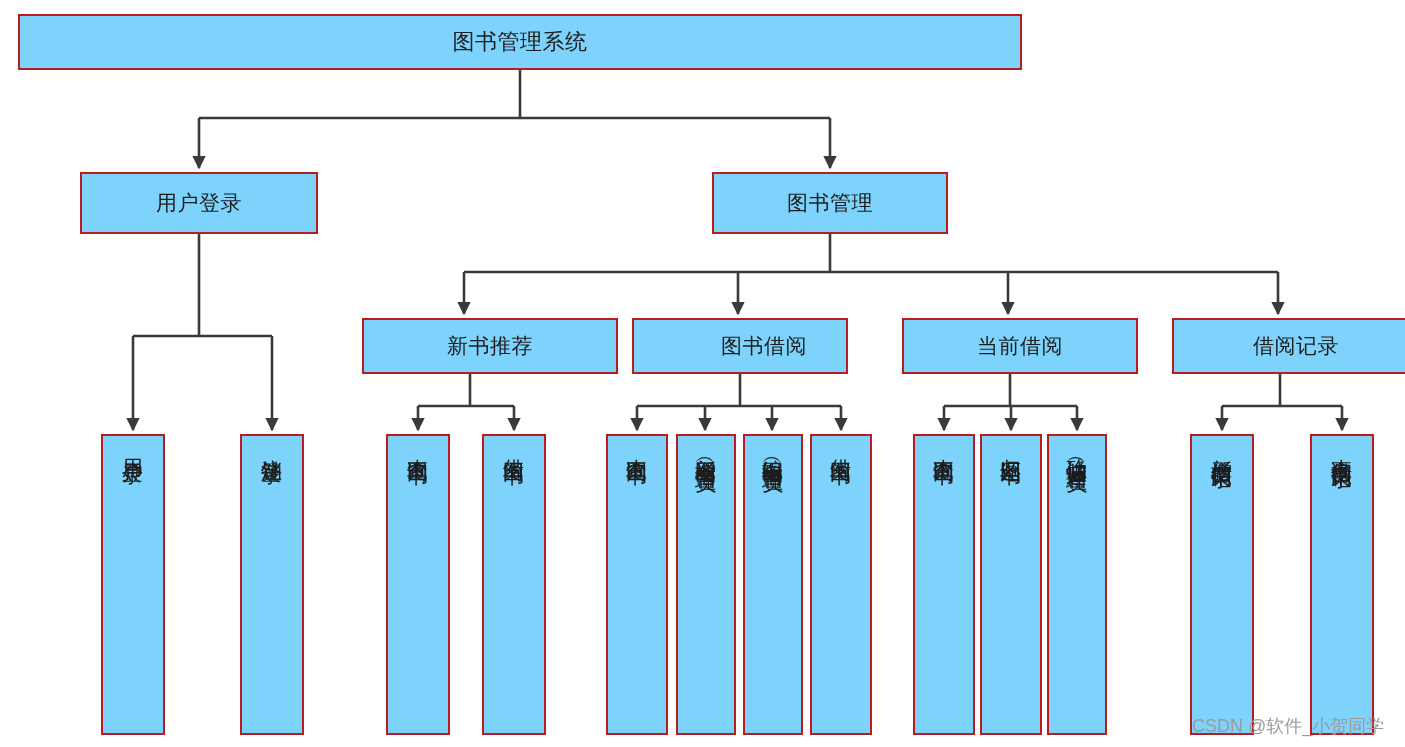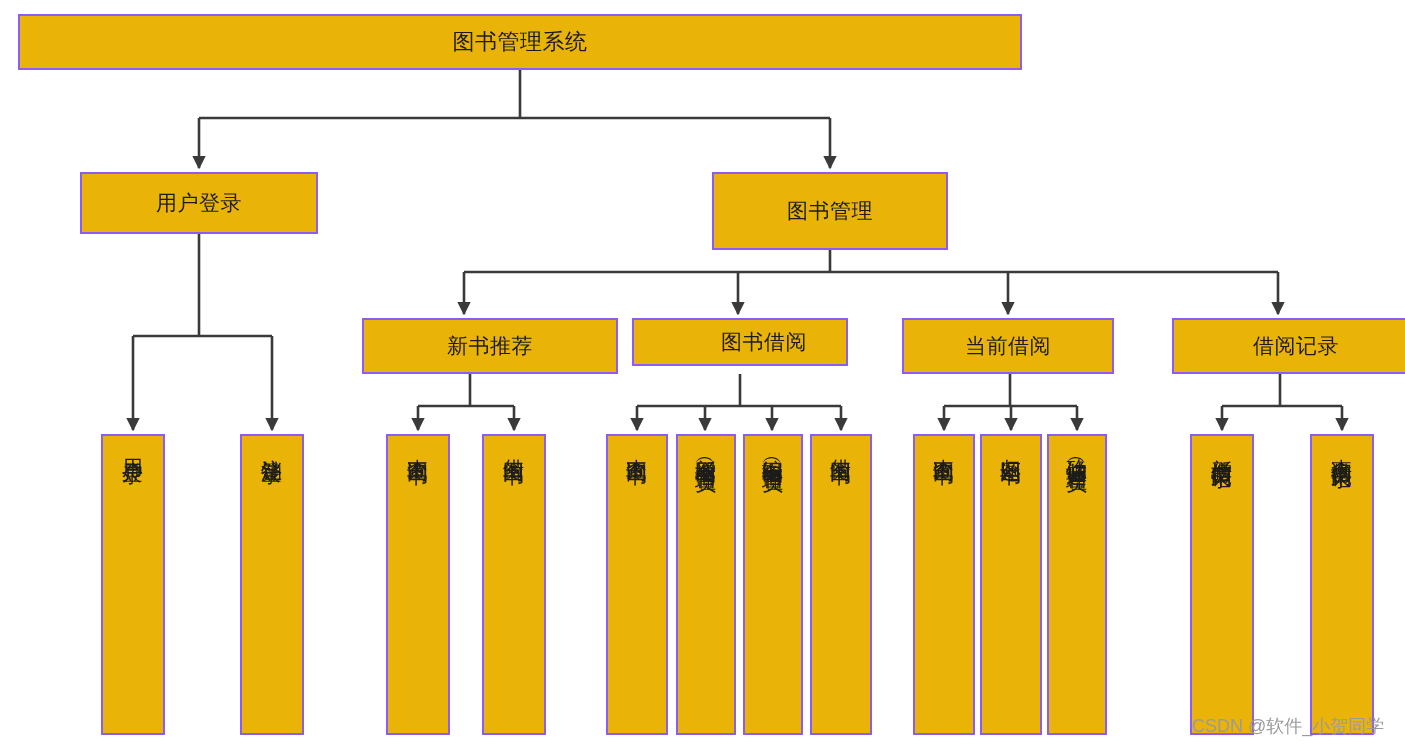--- a/index.html
+++ b/index.html
@@ -23,22 +23,22 @@
     position: absolute;
     left: 0;
     top: 0;
     width: 1405px;
     height: 747px;
     pointer-events: none;
   }
   .node {
     position: absolute;
     box-sizing: border-box;
-    background: #eab308;
-    border: 2px solid #8b5cf6;
+    background: #7dd3fc;
+    border: 2px solid #b91c1c;
     display: flex;
     align-items: center;
     justify-content: center;
     color: #1c1c1c;
   }
   .node .label {
     display: block;
     text-align: center;
     line-height: 1.18;
     letter-spacing: 0.5px;
@@ -127,31 +127,31 @@
     </g>
   </svg>
 
   <div class="node horiz root" style="left:18px; top:14px; width:1004px; height:56px;">
     <span class="label">图书管理系统</span>
   </div>
 
   <div class="node horiz" style="left:80px; top:172px; width:238px; height:62px;">
     <span class="label">用户登录</span>
   </div>
-  <div class="node horiz" style="left:712px; top:172px; width:236px; height:78px;">
+  <div class="node horiz" style="left:712px; top:172px; width:236px; height:62px;">
     <span class="label">图书管理</span>
   </div>
 
   <div class="node horiz" style="left:362px; top:318px; width:256px; height:56px;">
     <span class="label">新书推荐</span>
   </div>
-  <div class="node horiz" style="left:632px; top:318px; width:216px; height:48px;padding-left:48px;">
+  <div class="node horiz" style="left:632px; top:318px; width:216px; height:56px;padding-left:48px;">
     <span class="label">图书借阅</span>
   </div>
-  <div class="node horiz" style="left:902px; top:318px; width:212px; height:56px;">
+  <div class="node horiz" style="left:902px; top:318px; width:236px; height:56px;">
     <span class="label">当前借阅</span>
   </div>
   <div class="node horiz" style="left:1172px; top:318px; width:248px; height:56px;">
     <span class="label">借阅记录</span>
   </div>
 
   <div class="node vert" style="left:101px; top:434px; width:64px; height:301px;">
     <span class="label">用户登录</span>
   </div>
   <div class="node vert" style="left:240px; top:434px; width:64px; height:301px;">

